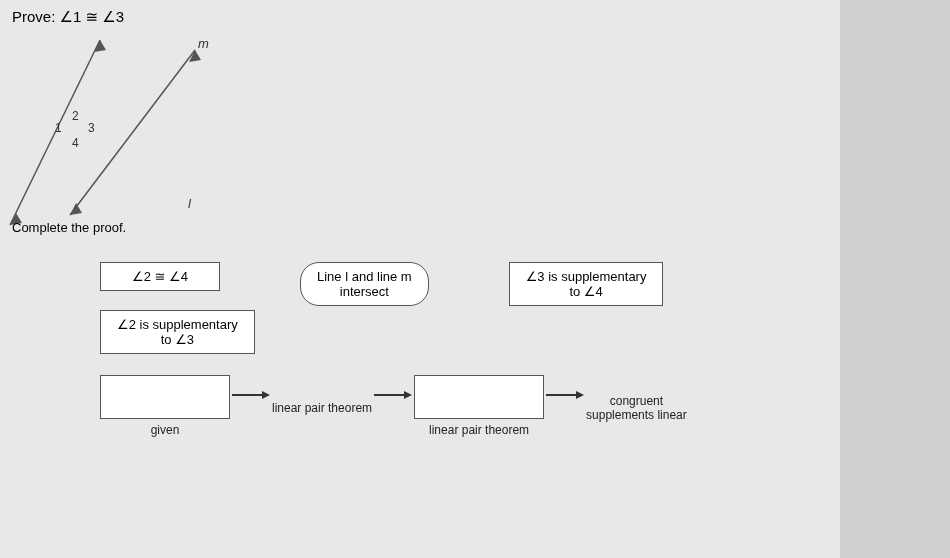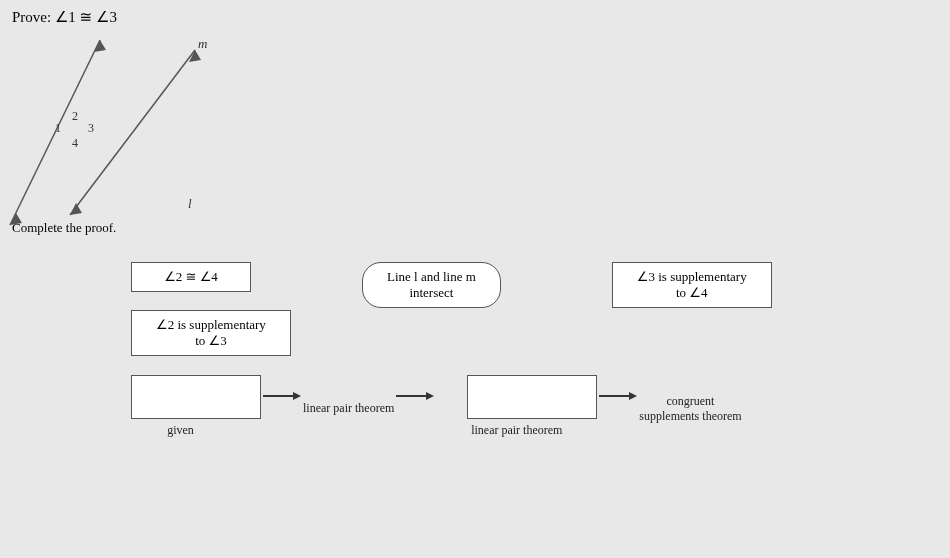--- a/index.html
+++ b/index.html
@@ -6,24 +6,23 @@
     body {
       background: #d0d0d0;
       font-family: Arial, sans-serif;
       width: 950px;
       height: 558px;
       overflow: hidden;
       position: relative;
     }
     .page {
       background: #e8e8e8;
-      width: 950px;
+      width: 840px;
       height: 558px;
       position: relative;
-      font-family: Liberation Serif, serif;
     }
 
     
     .prove-title {
       position: absolute;
       top: 8px;
       left: 12px;
       font-size: 15px;
       font-weight: normal;
     }
@@ -45,25 +44,24 @@
     .complete-label {
       position: absolute;
       top: 220px;
       left: 12px;
       font-size: 13px;
     }
 
     .proof-box {
       border: 1.5px solid #555;
       background: white;
-      padding: 6px 24px;
+      padding: 6px 16px;
       font-size: 13px;
       text-align: center;
       min-width: 120px;
-      margin-left: 31px;
     }
 
     .proof-box.empty {
       min-width: 130px;
       min-height: 40px;
       background: white;
     }
 
     .label-below {
       text-align: center;
@@ -193,18 +191,18 @@
 
     <div style="display:flex; align-items:center; margin-bottom:22px; margin-left:2px; margin-right:2px;">
       <svg width="38" height="16">
           <line x1="0" y1="8" x2="30" y2="8" stroke="#333" stroke-width="2"></line>
           <polygon points="30,4 38,8 30,12" fill="#333"></polygon>
         </svg>
     </div>
 
     <div class="box-with-label">
       <div class="label-below" style="white-space: pre-line; text-align:center;">congruent
-supplements theorem</div>
+supplements linear</div>
     </div>
 
   </div>
 
 </div>
 
 </body></html>

